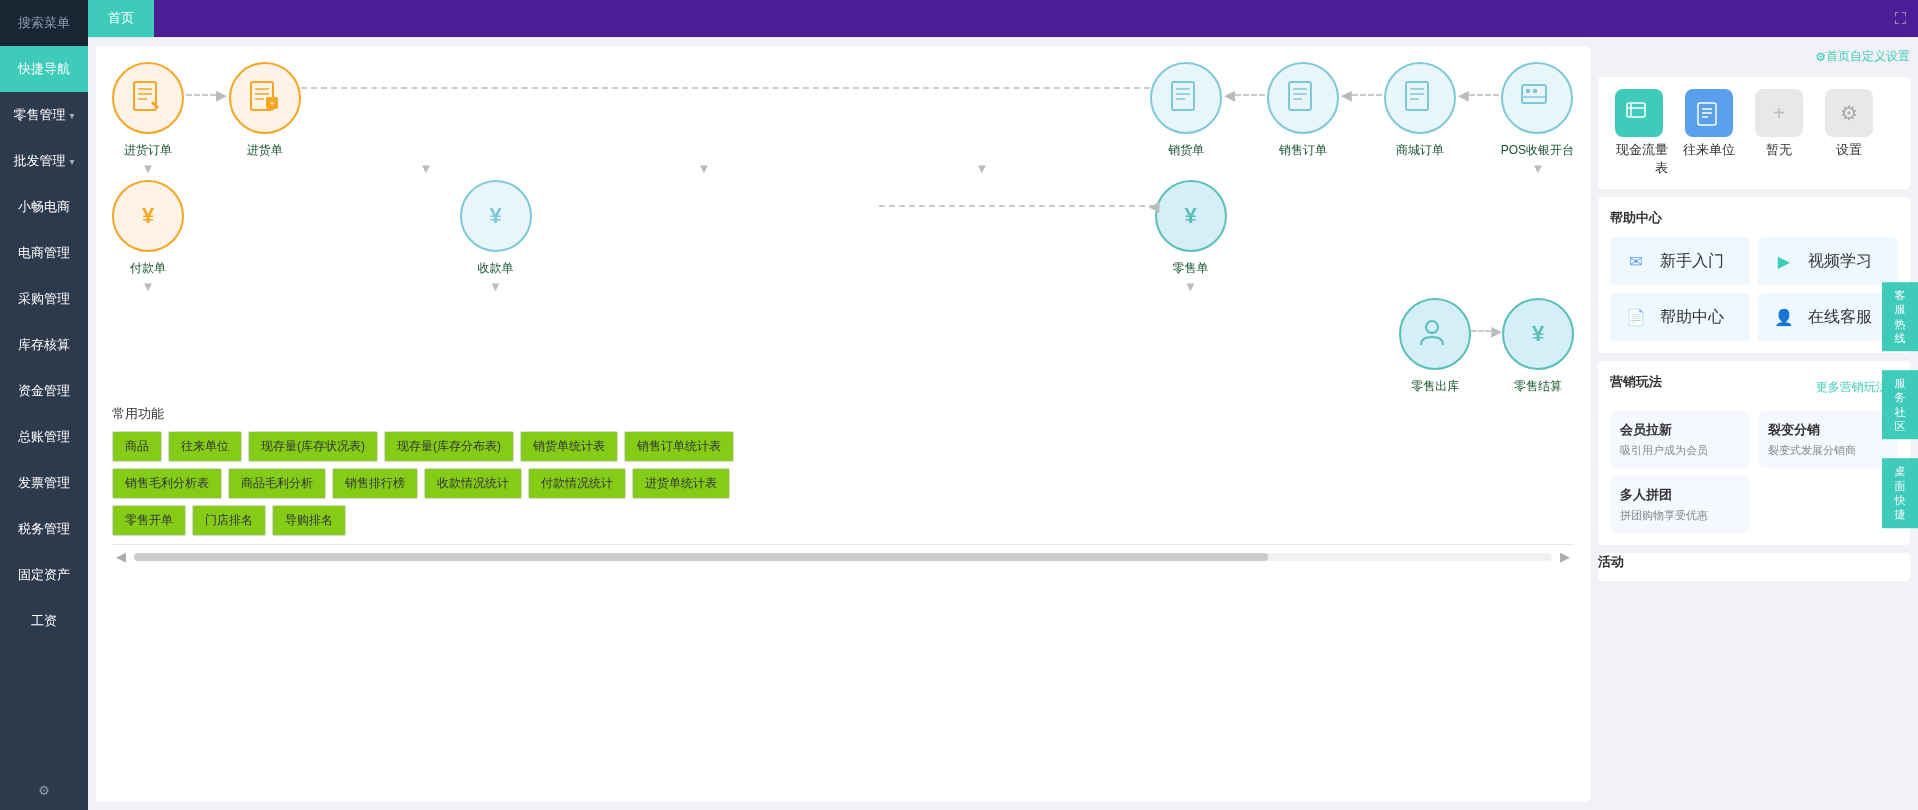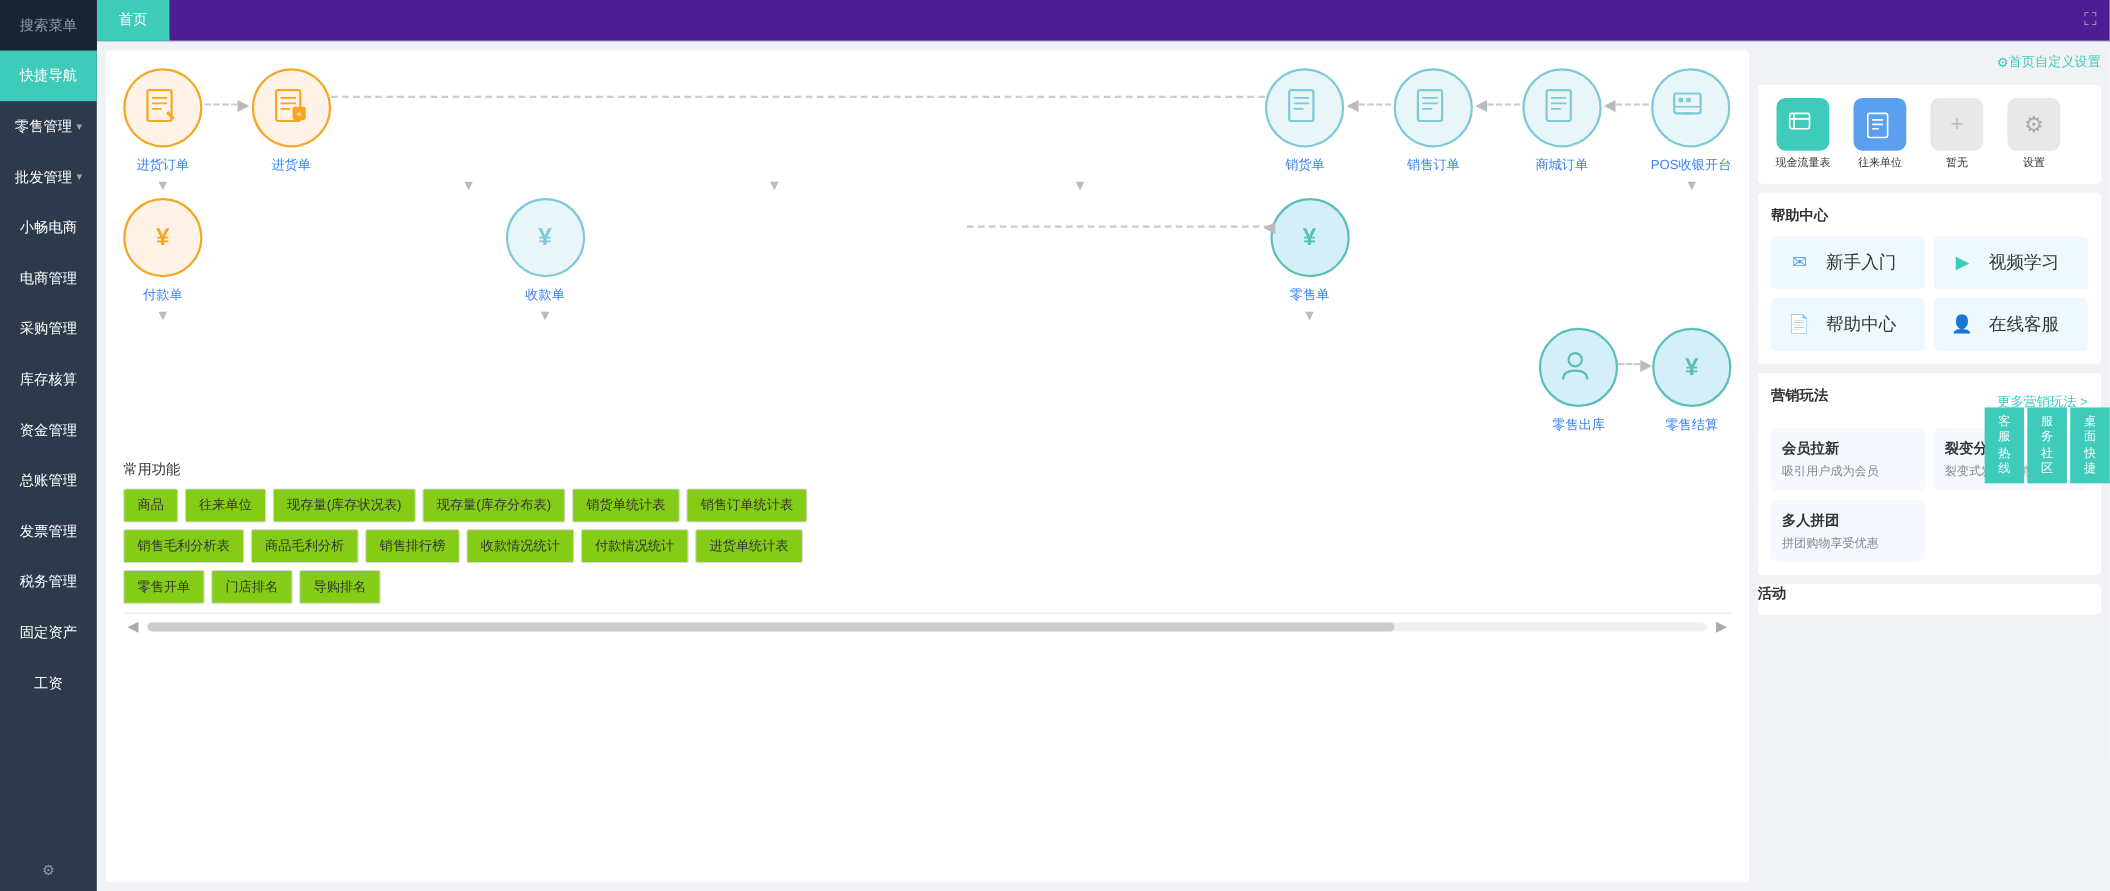--- a/index.html
+++ b/index.html
@@ -127,28 +127,28 @@
       background: #e8f6f9;
       border: 2px solid #7ec8d8;
     }
     .flow-circle.teal {
       background: #e0f7f4;
       border: 2px solid #5bbfb5;
     }
 
     .flow-label {
       font-size: 12px;
-      color: #3b82f6;
+      color: #14532d;
       text-align: center;
       white-space: nowrap;
     }
 
     
     .common-functions {
-      margin-top: 23px;
+      margin-top: 10px;
     }
     .cf-title {
       font-size: 13px;
       color: #333;
       margin-bottom: 8px;
       font-weight: 500;
     }
     .cf-grid {
       display: flex;
       flex-wrap: wrap;
@@ -242,23 +242,23 @@
       border-radius: 8px;
       display: flex;
       align-items: center;
       justify-content: center;
       font-size: 22px;
     }
     .qni-box.teal { background: #3ecbba; color: #fff; }
     .qni-box.blue { background: #5b9fef; color: #fff; }
     .qni-box.gray { background: #e8e8e8; color: #aaa; }
     .qni-label {
-      font-size: 10px;
+      font-size: 13px;
       color: #333;
-      text-align: left;
+      text-align: right;
     }
 
     
     .help-center {
       background: #fff;
       border-radius: 4px;
       padding: 12px;
     }
     .section-title {
       font-size: 13px;
@@ -343,22 +343,22 @@
       border-radius: 4px;
     }
 
     
     .side-buttons {
       position: fixed;
       right: 0;
       top: 50%;
       transform: translateY(-50%);
       display: flex;
-      flex-direction: row;
-      gap: 3px;
+      flex-direction: column;
+      gap: 19px;
       z-index: 100;
     }
     .side-btn {
       background: #3ecbba;
       color: #fff;
       padding: 6px 8px;
       font-size: 11px;
       text-align: center;
       cursor: pointer;
       writing-mode: horizontal-tb;

